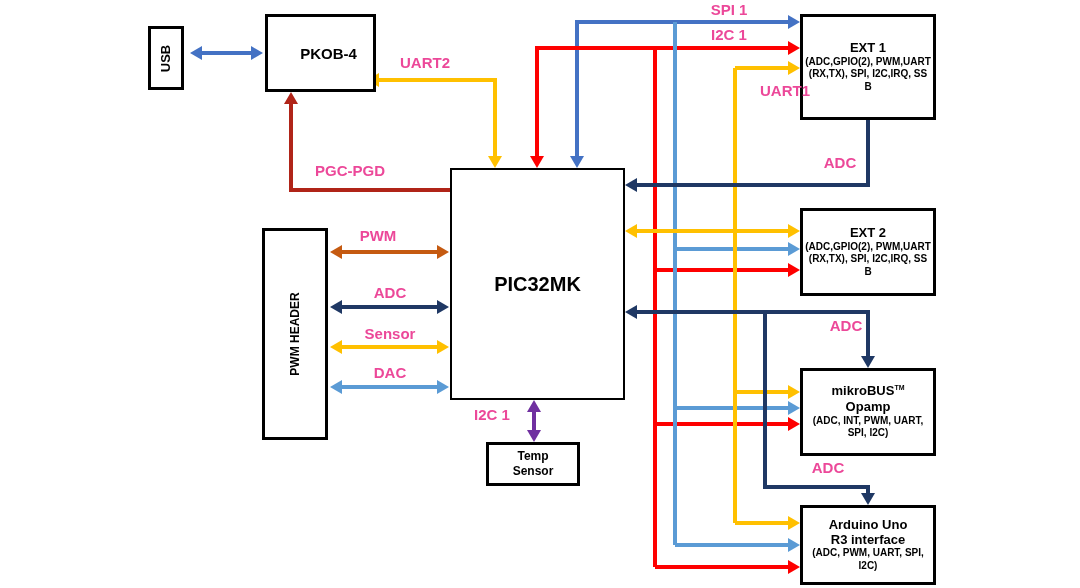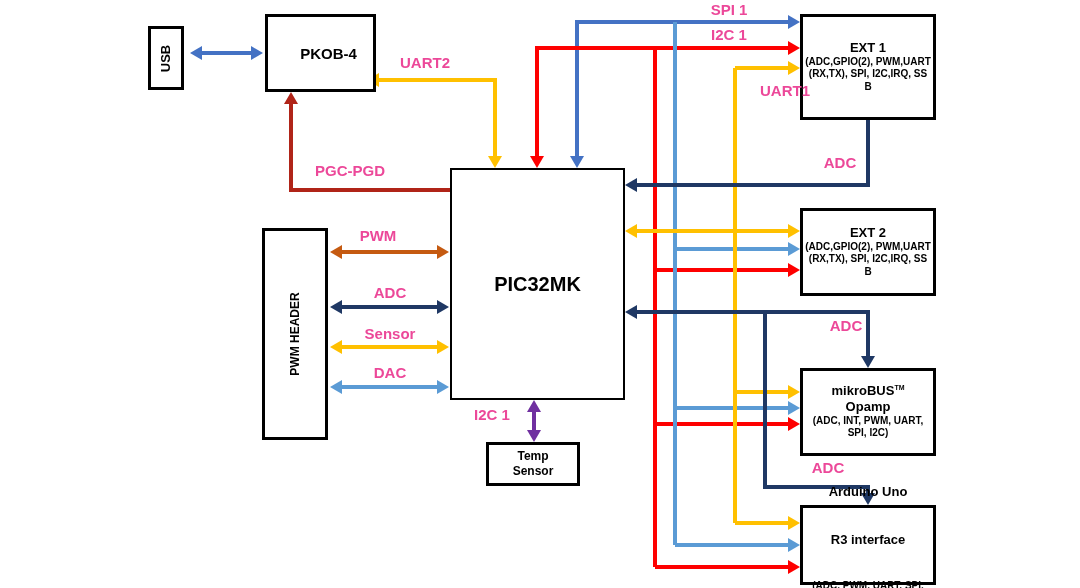--- a/index.html
+++ b/index.html
@@ -12,21 +12,21 @@
   .vtext{transform:rotate(-90deg);white-space:nowrap;font-weight:bold;}
   .usb{left:148px;top:26px;width:36px;height:64px;font-size:13px;}
   .pkob{left:265px;top:14px;width:111px;height:78px;font-size:15px;padding-left:16px;}
   .pwmheader{left:262px;top:228px;width:66px;height:212px;font-size:12px;}
   .mcu{left:450px;top:168px;width:175px;height:232px;font-size:20px;border-width:2px;}
   .temp{left:486px;top:442px;width:94px;height:44px;font-size:12px;line-height:1.25;flex-direction:column;}
   .periph{flex-direction:column;padding:2px;}
   .ext1{left:800px;top:14px;width:136px;height:106px;}
   .ext2{left:800px;top:208px;width:136px;height:88px;}
   .mikro{left:800px;top:368px;width:136px;height:88px;}
-  .arduino{left:800px;top:505px;width:136px;height:80px;gap:33px;}
+  .arduino{left:800px;top:505px;width:136px;height:80px;}
   .ptitle{font-size:13px;line-height:1.15;}
   .pdetail{font-size:10px;line-height:1.25;}
   sup{font-size:7px;}
   .lbl{position:absolute;font-weight:bold;font-size:15px;color:#ec4899;text-align:center;}
   .lbl-uart2{left:390px;top:54px;width:70px;}
   .lbl-pgc{left:300px;top:162px;width:100px;}
   .lbl-pwm{left:344px;top:227px;width:68px;}
   .lbl-adcL{left:356px;top:284px;width:68px;}
   .lbl-opamp{left:352px;top:325px;width:76px;}
   .lbl-dac{left:356px;top:364px;width:68px;}

